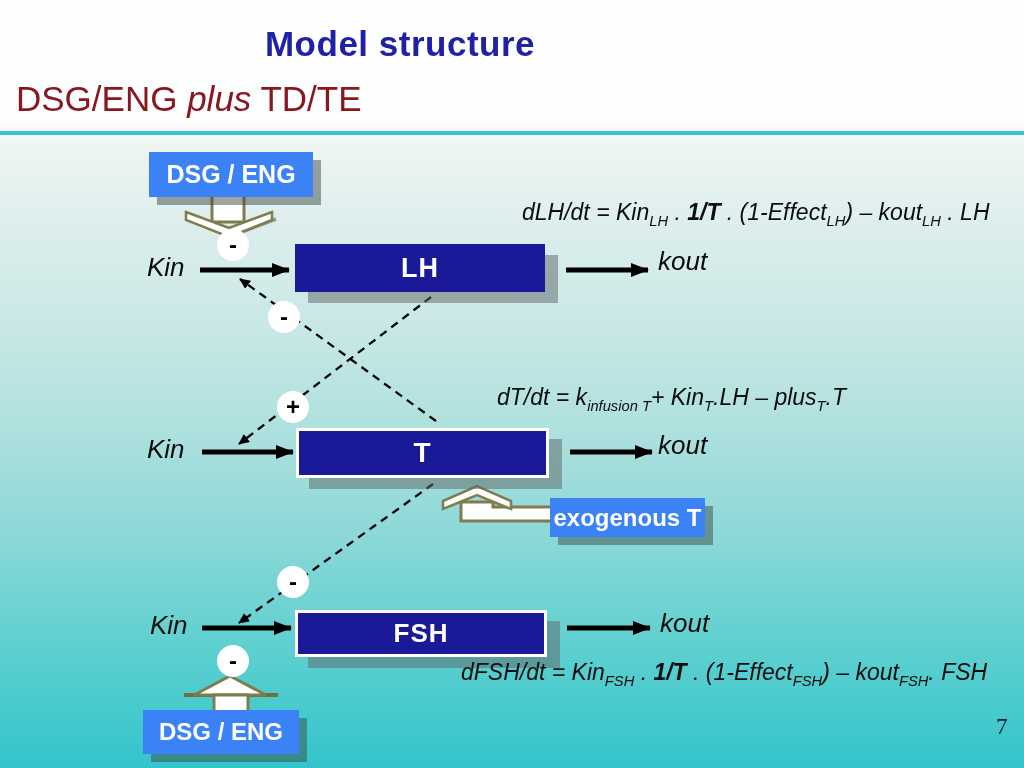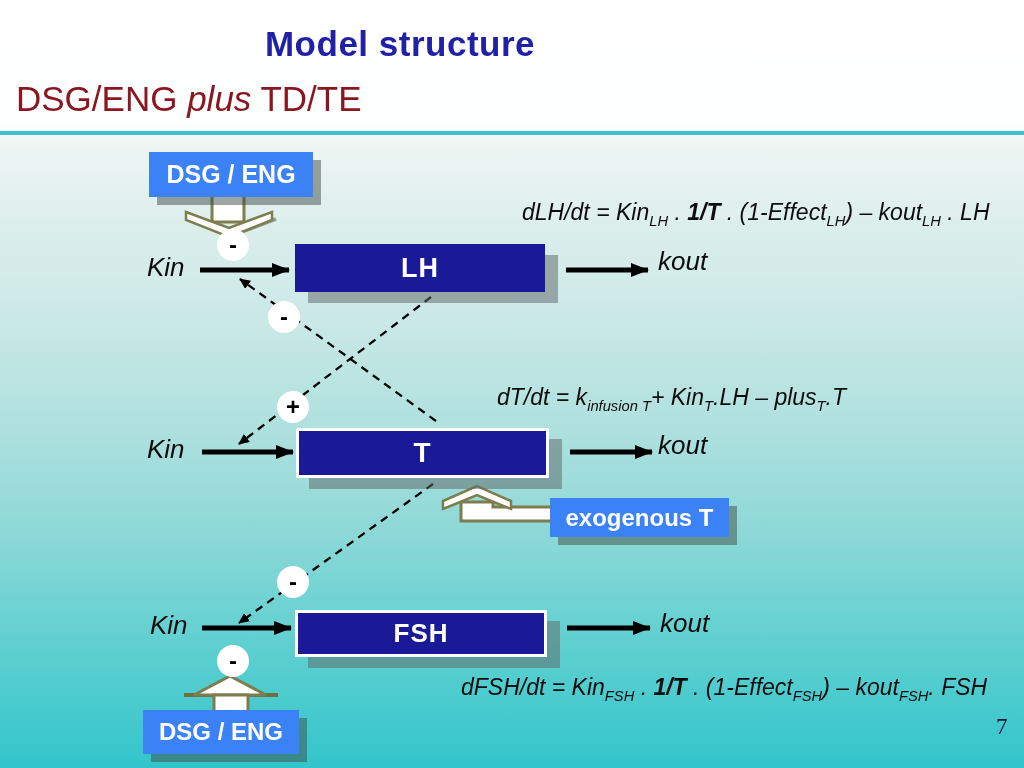--- a/index.html
+++ b/index.html
@@ -70,35 +70,35 @@
 </svg>
 
 <div class="abs title1">Model structure</div>
 <div class="abs title2"><span>DSG/ENG </span><span class="it">plus</span><span> TD/TE</span></div>
 <div class="abs rule"></div>
 
 <div class="abs rbox" style="left:149px;top:152px;width:164px;height:45px;font-size:25px;">DSG / ENG</div>
 <div class="abs bbox" style="left:295px;top:244px;width:250px;height:48px;font-size:27px;">LH</div>
 <div class="abs bbox" style="left:296px;top:428px;width:253px;height:50px;font-size:28px;border:3px solid #fff;">T</div>
 <div class="abs bbox" style="left:295px;top:610px;width:252px;height:47px;font-size:26px;border:3px solid #fff;">FSH</div>
-<div class="abs rbox" style="left:550px;top:498px;width:179px;height:39px;font-size:24px;">exogenous T</div>
+<div class="abs rbox" style="left:550px;top:498px;width:155px;height:39px;font-size:24px;">exogenous T</div>
 <div class="abs rbox" style="left:143px;top:710px;width:156px;height:44px;font-size:24px;">DSG / ENG</div>
 
 <div class="abs kio" style="left:147px;top:252px;">Kin</div>
 <div class="abs kio" style="left:658px;top:246px;">kout</div>
 <div class="abs kio" style="left:147px;top:434px;">Kin</div>
 <div class="abs kio" style="left:658px;top:430px;">kout</div>
 <div class="abs kio" style="left:150px;top:610px;">Kin</div>
 <div class="abs kio" style="left:660px;top:608px;">kout</div>
 
 <div class="abs circle" style="left:217px;top:229px;">-</div>
 <div class="abs circle" style="left:268px;top:301px;">-</div>
 <div class="abs circle" style="left:277px;top:391px;">+</div>
 <div class="abs circle" style="left:277px;top:566px;">-</div>
 <div class="abs circle" style="left:217px;top:645px;">-</div>
 
 <div class="abs eq" style="left:497px;top:199px;margin-left:25px;"><span>dLH/dt = Kin</span><sub>LH</sub><span> . </span><b>1/T</b><span> . (1-Effect</span><sub>LH</sub><span>) – kout</span><sub>LH</sub><span> . LH</span></div>
 
 <div class="abs eq" style="left:497px;top:384px;"><span>dT/dt = k</span><sub>infusion T</sub><span>+ Kin</span><sub>T</sub><span>.LH – plus</span><sub>T</sub><span>.T</span></div>
 
-<div class="abs eq" style="left:461px;top:674px;"><span>dFSH/dt = Kin</span><sub>FSH</sub><span> . </span><b>1/T</b><span> . (1-Effect</span><sub>FSH</sub><span>) – kout</span><sub>FSH</sub><span>. FSH</span></div>
+<div class="abs eq" style="left:461px;top:659px;"><span>dFSH/dt = Kin</span><sub>FSH</sub><span> . </span><b>1/T</b><span> . (1-Effect</span><sub>FSH</sub><span>) – kout</span><sub>FSH</sub><span>. FSH</span></div>
 
 <div class="abs pagenum">7</div>
 
 </body></html>

